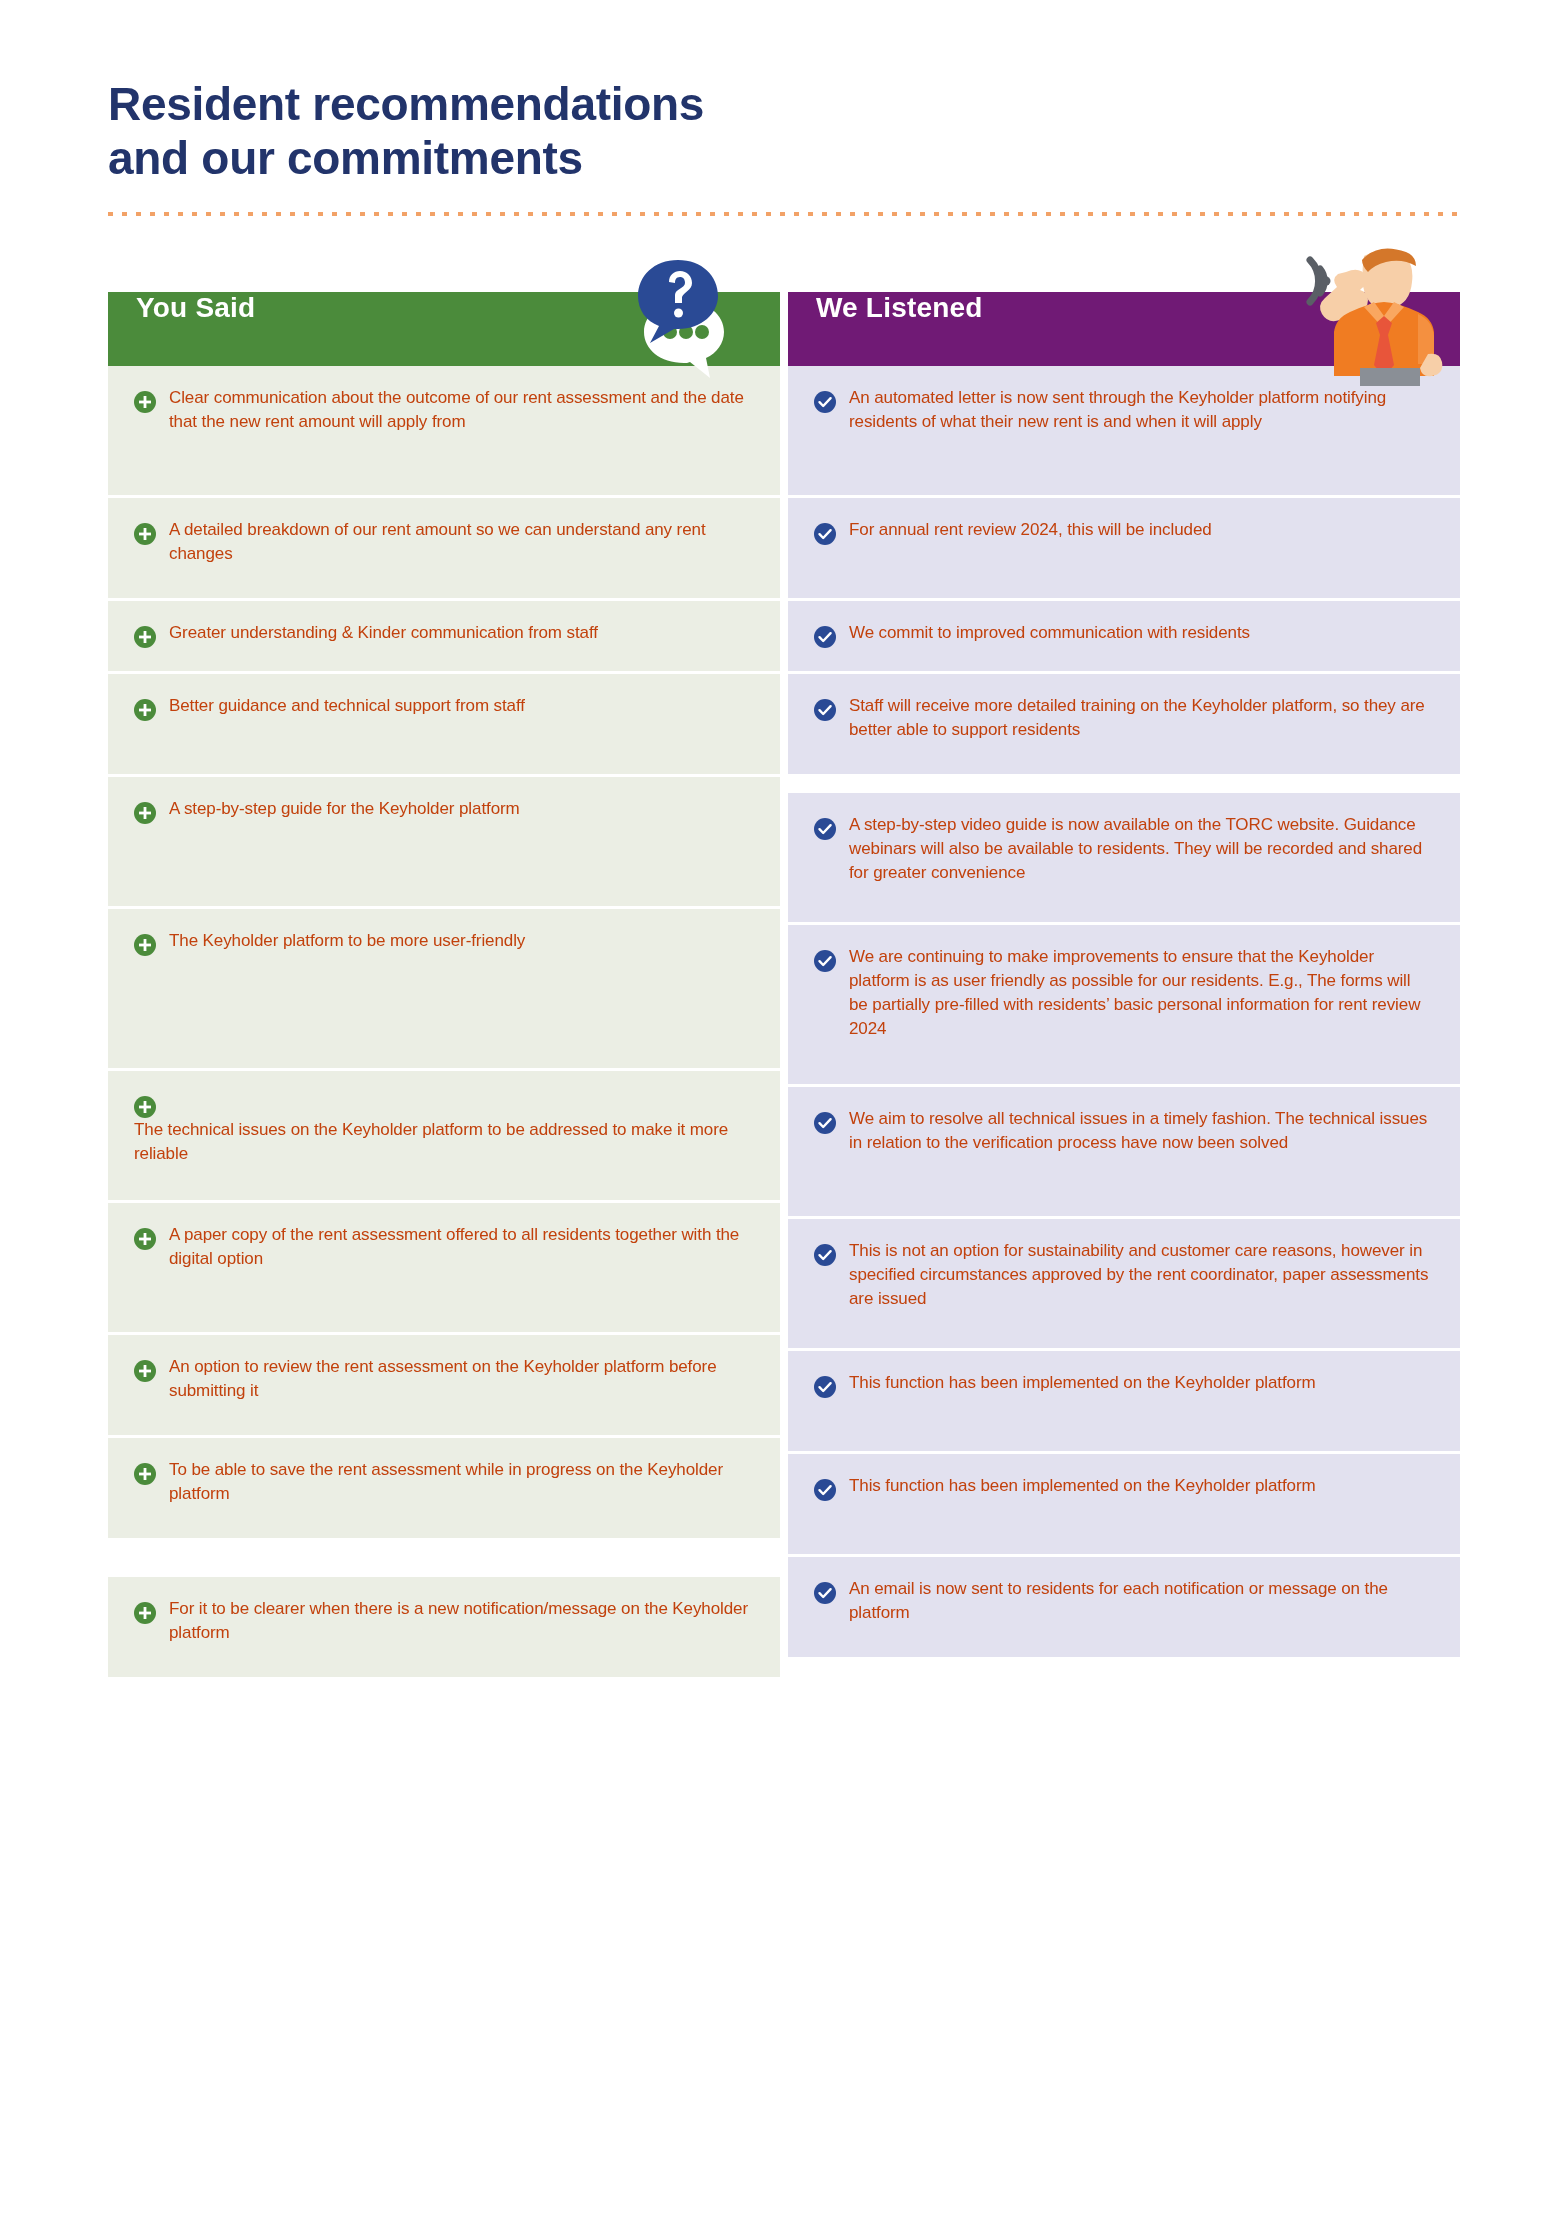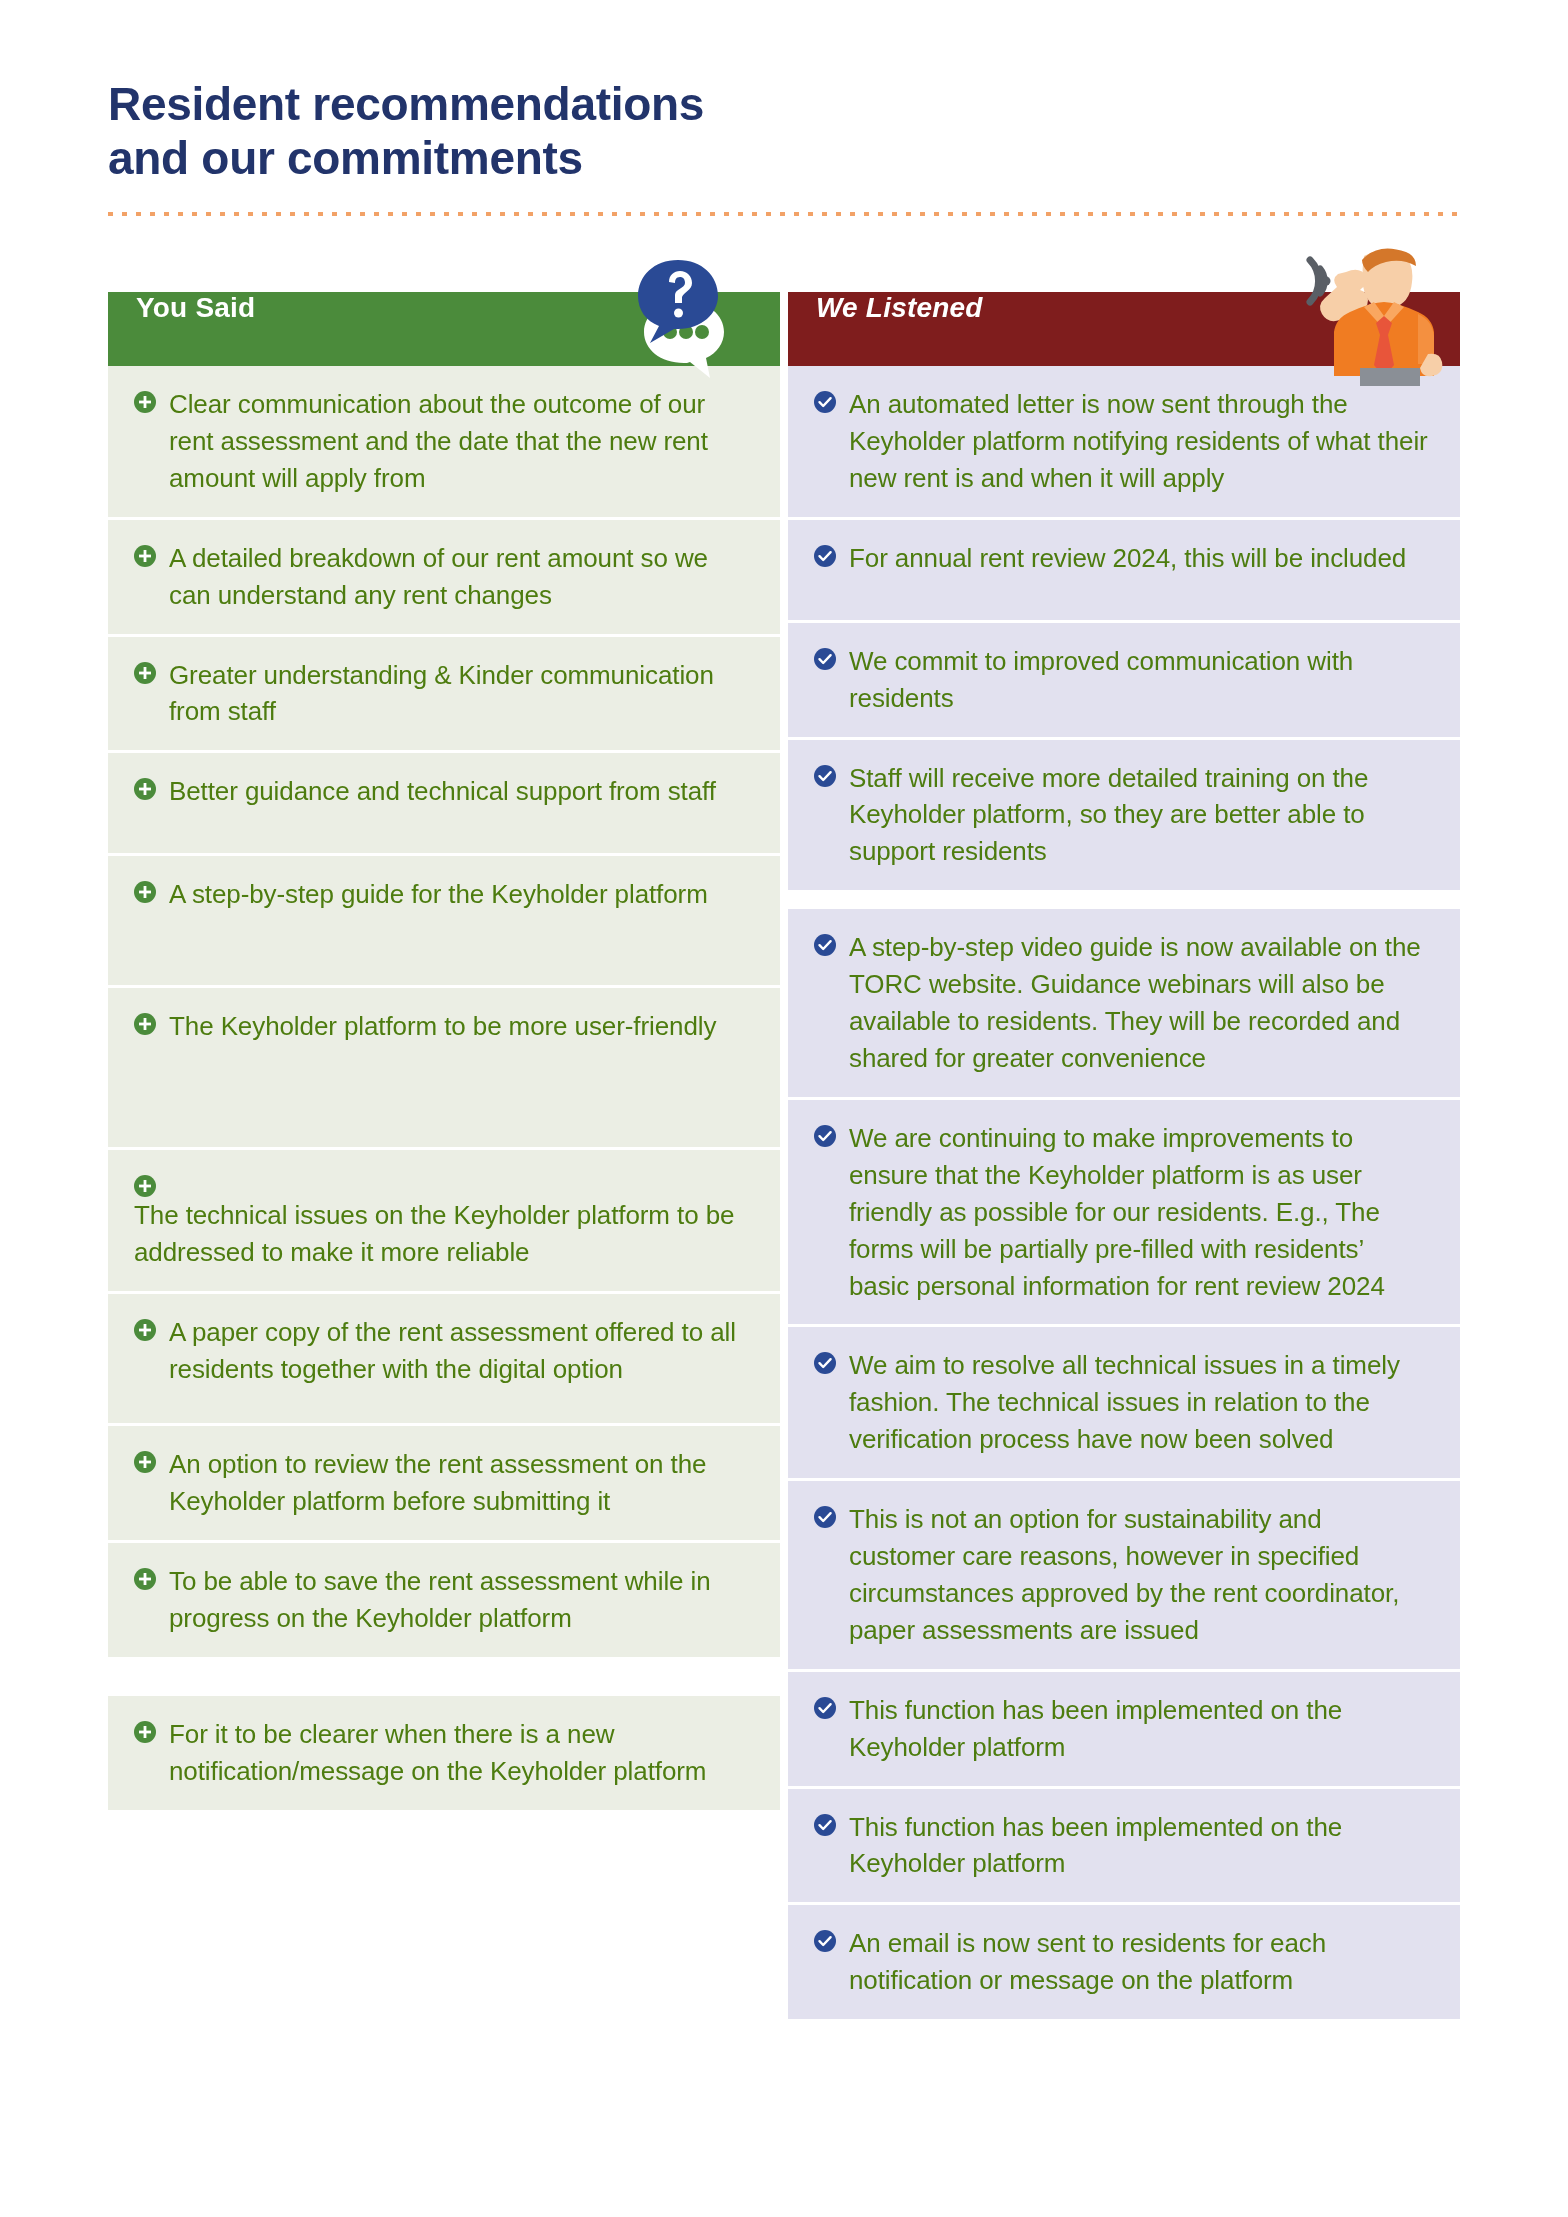--- a/index.html
+++ b/index.html
@@ -77,21 +77,21 @@
     box-sizing: border-box;
     position: relative;
   }
   .col-header .htext {
     font-size: 28px;
     font-weight: 700;
     color: #ffffff;
     letter-spacing: 0.2px;
   }
   .col-said .col-header { background: #4b8b3b; }
-  .col-listened .col-header { background: #7f1d1d; font-style: italic; }
+  .col-listened .col-header { background: #701a75; }
 
   .rows { display: flex; flex-direction: column; }
 
   .row {
     display: flex;
     flex-direction: row;
     align-items: flex-start;
     box-sizing: border-box;
     padding: 20px 30px 20px 26px;
     border-bottom: 3px solid #ffffff;
@@ -106,23 +106,23 @@
     border-radius: 50%;
     margin-top: 5px;
     margin-right: 13px;
     position: relative;
   }
   .bullet.plus { background: #4b8b3b; }
   .bullet.check { background: #2a4a95; }
   .bullet svg { position: absolute; left: 0; top: 0; }
 
   .rowtext {
-    font-size: 26px;
+    font-size: 17px;
     line-height: 1.42;
-    color: #4d7c0f;
+    color: #c2410c;
     font-weight: 400;
     letter-spacing: -0.1px;
   }
 
   
   .speech-art {
     position: absolute;
     left: 630px;
     top: 258px;
     width: 132px;

